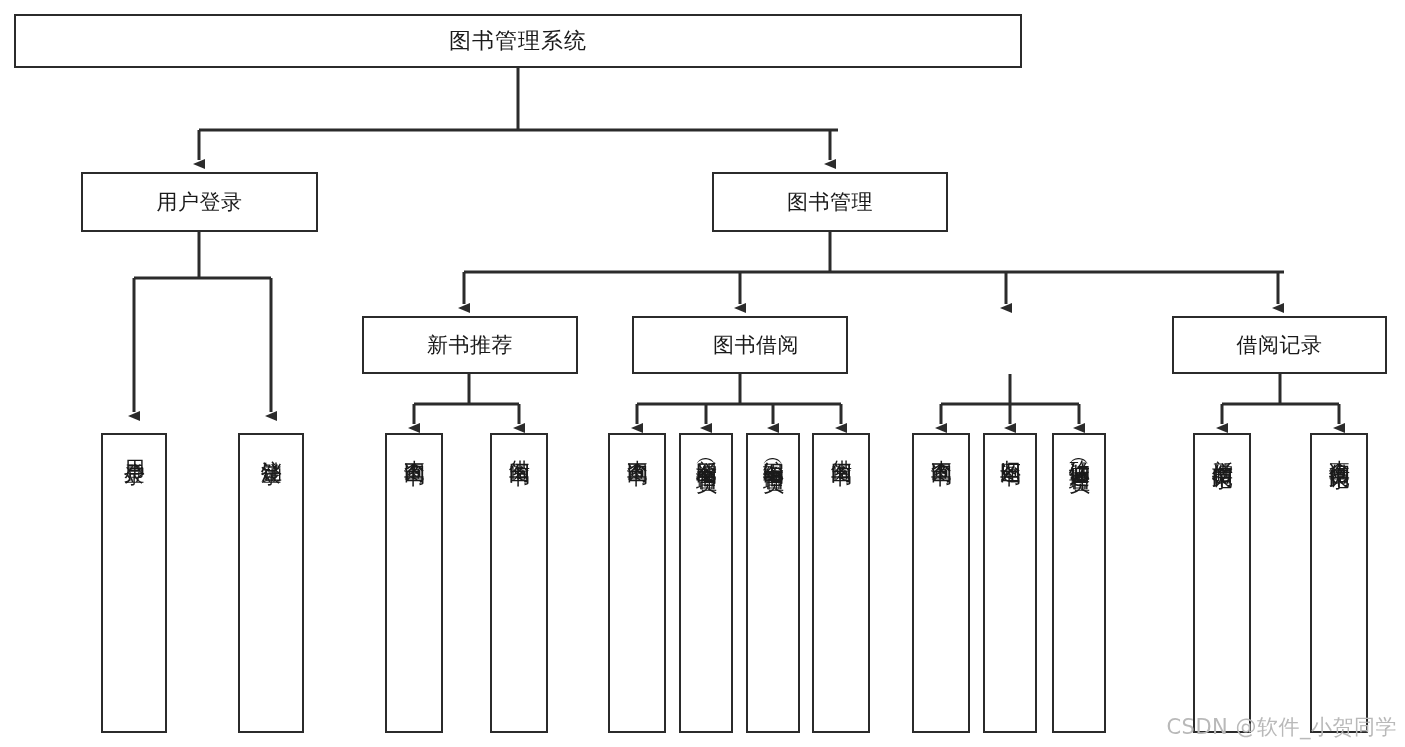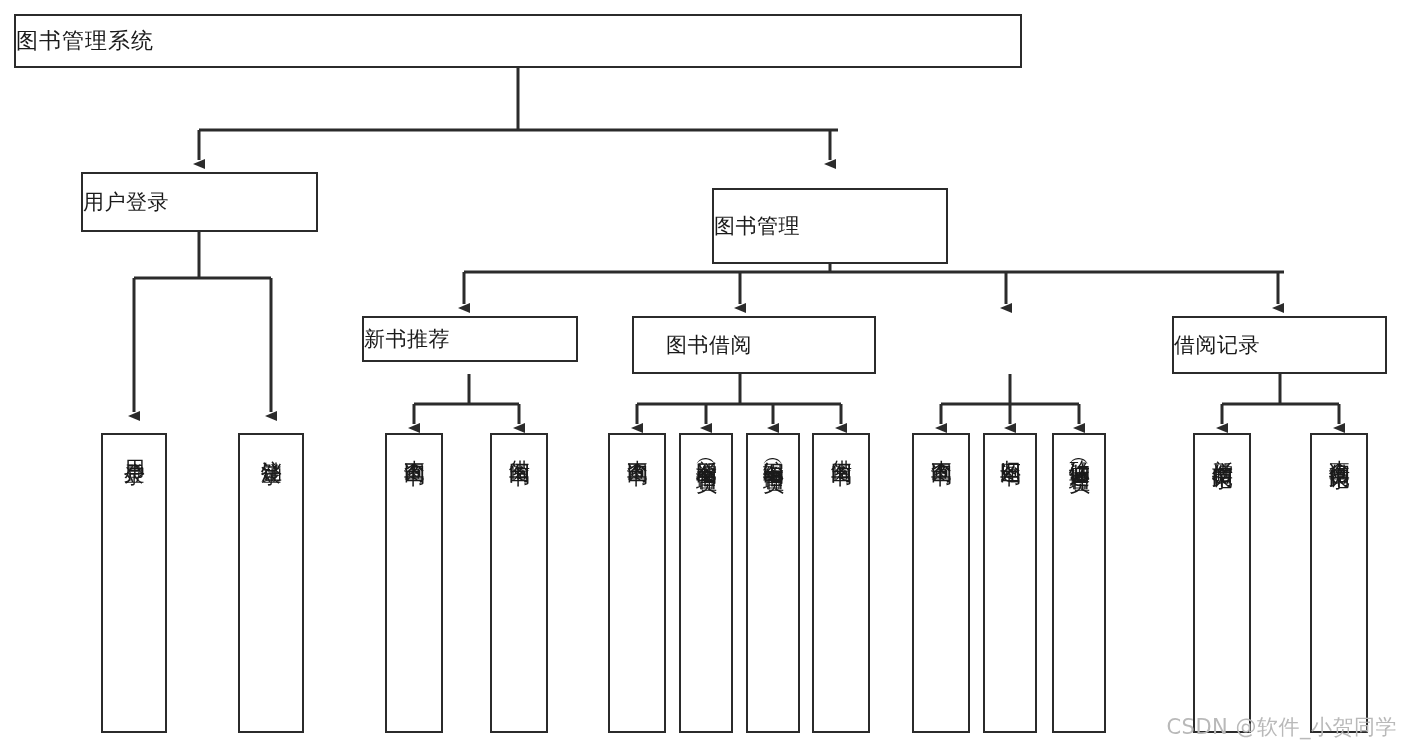--- a/index.html
+++ b/index.html
@@ -27,20 +27,21 @@
     width: 1405px;
     height: 747px;
   }
   .node {
     position: absolute;
     box-sizing: border-box;
     background: #ffffff;
     border: 2px solid #2b2b2b;
     display: flex;
     align-items: center;
+    justify-content: center;
     color: #1a1a1a;
     z-index: 2;
   }
   .node-label {
     display: block;
     text-align: center;
     line-height: 1.18;
     white-space: nowrap;
   }
   
@@ -135,28 +136,28 @@
     </g>
   </svg>
 
   <div class="node root horiz" style="left:14px; top:14px; width:1008px; height:54px;">
     <span class="node-label">图书管理系统</span>
   </div>
 
   <div class="node horiz" style="left:81px; top:172px; width:237px; height:60px;">
     <span class="node-label">用户登录</span>
   </div>
-  <div class="node horiz" style="left:712px; top:172px; width:236px; height:76px;margin-top:16px;">
+  <div class="node horiz" style="left:712px; top:172px; width:236px; height:60px;">
     <span class="node-label">图书管理</span>
   </div>
 
-  <div class="node horiz" style="left:362px; top:316px; width:216px; height:46px;">
+  <div class="node horiz" style="left:362px; top:316px; width:216px; height:58px;">
     <span class="node-label">新书推荐</span>
   </div>
-  <div class="node horiz" style="left:632px; top:316px; width:244px; height:58px;padding-left:32px;">
+  <div class="node horiz" style="left:632px; top:316px; width:216px; height:58px;padding-left:32px;">
     <span class="node-label">图书借阅</span>
   </div>
   <div class="node horiz" style="left:1172px; top:316px; width:215px; height:58px;">
     <span class="node-label">借阅记录</span>
   </div>
 
   <div class="node leaf" style="left:101px; top:433px; width:66px; height:300px;">
     <span class="node-label">用户登录</span>
   </div>
   <div class="node leaf" style="left:238px; top:433px; width:66px; height:300px;">

